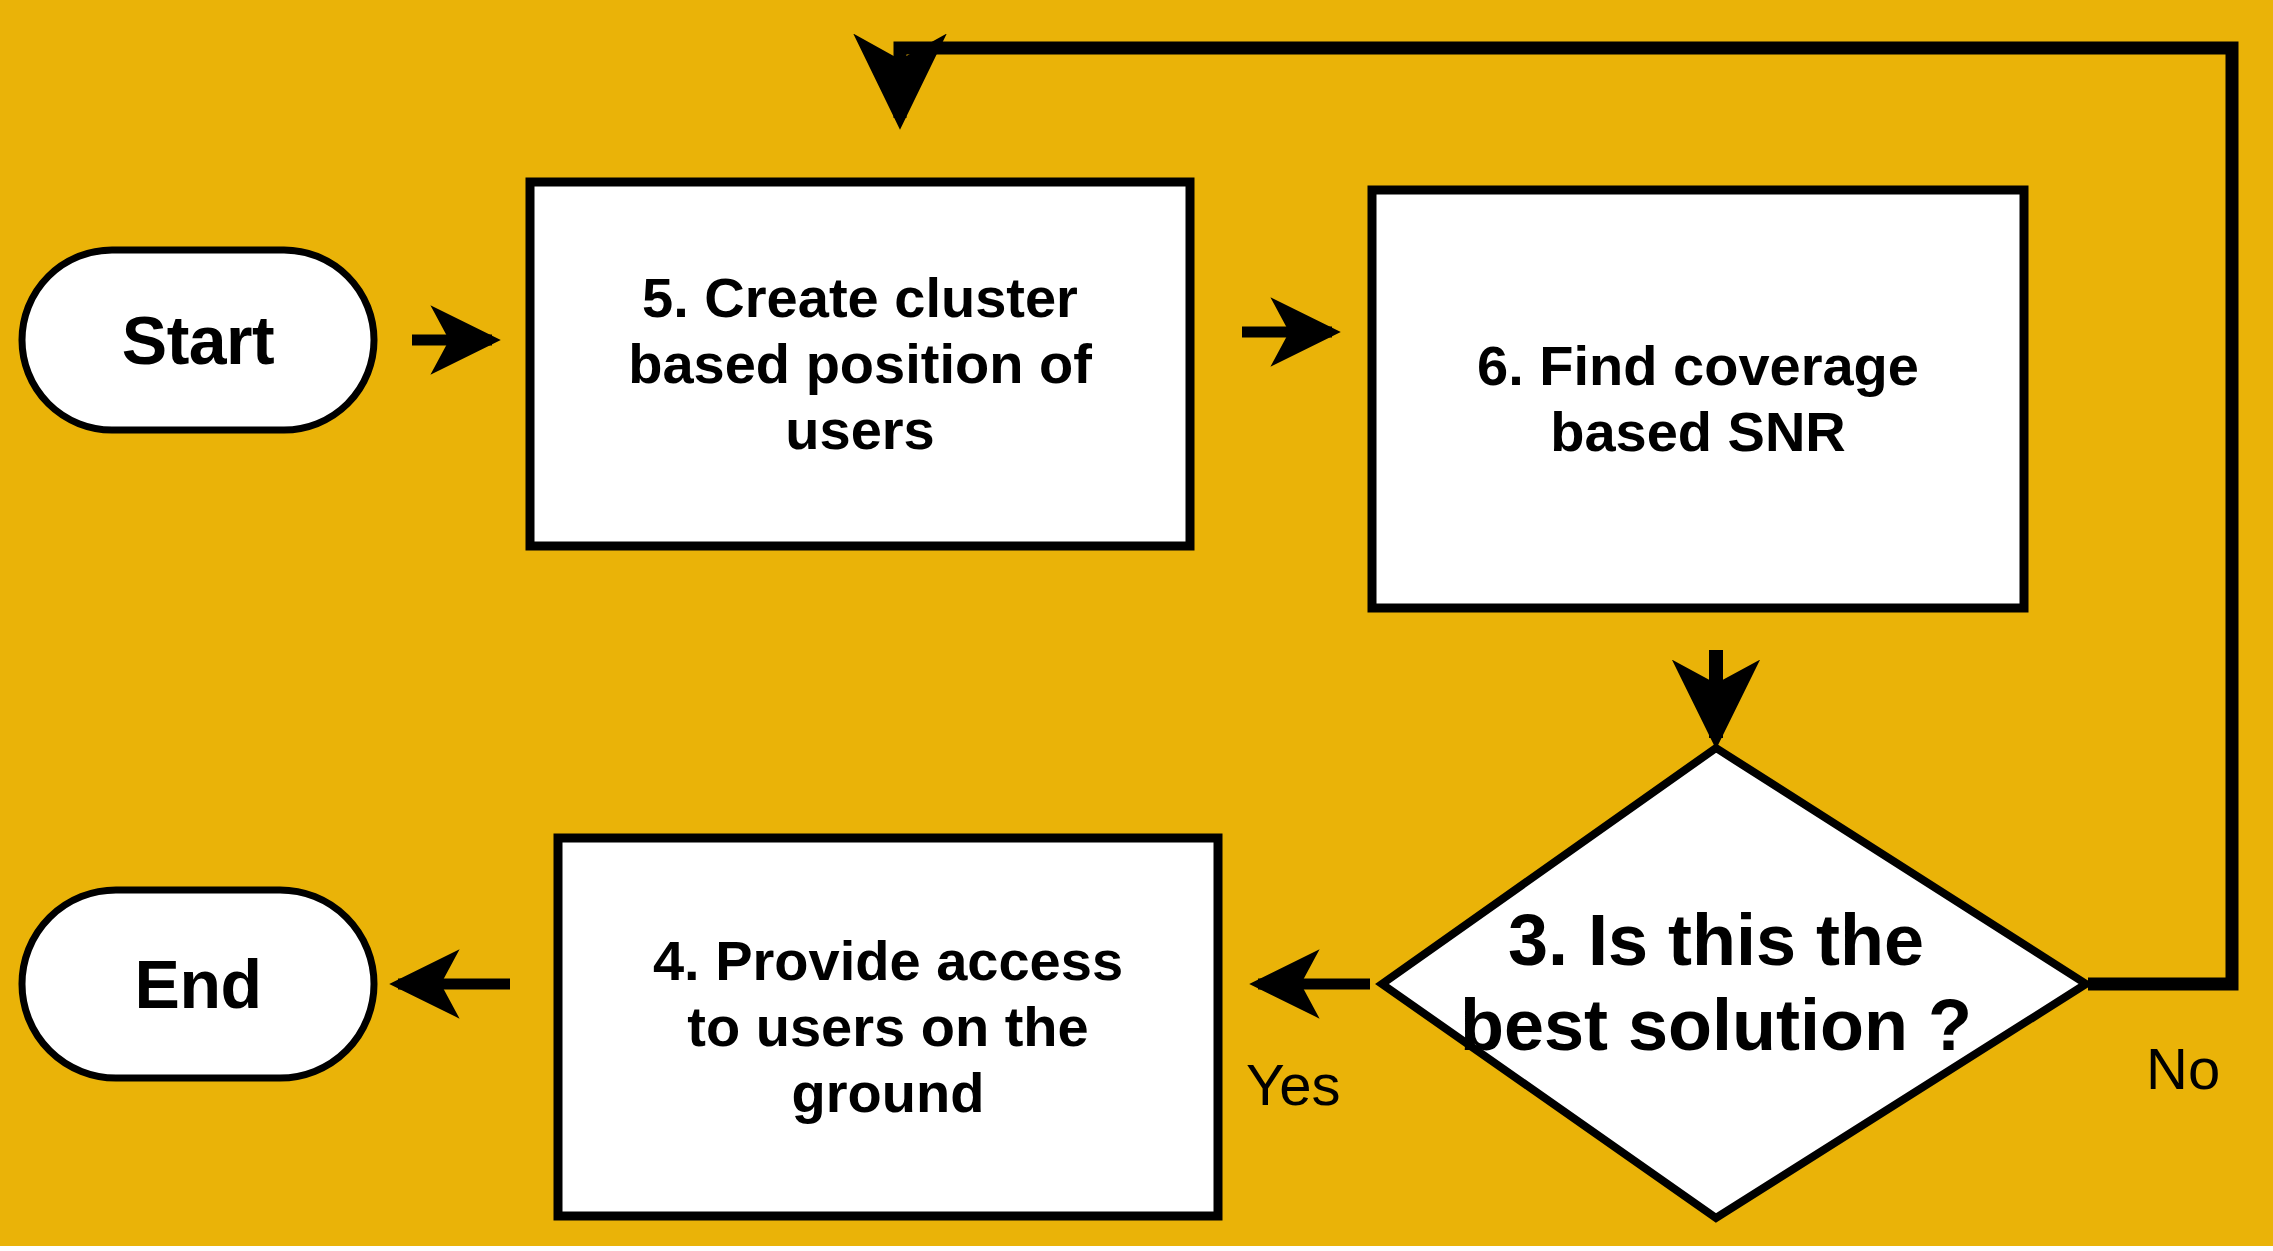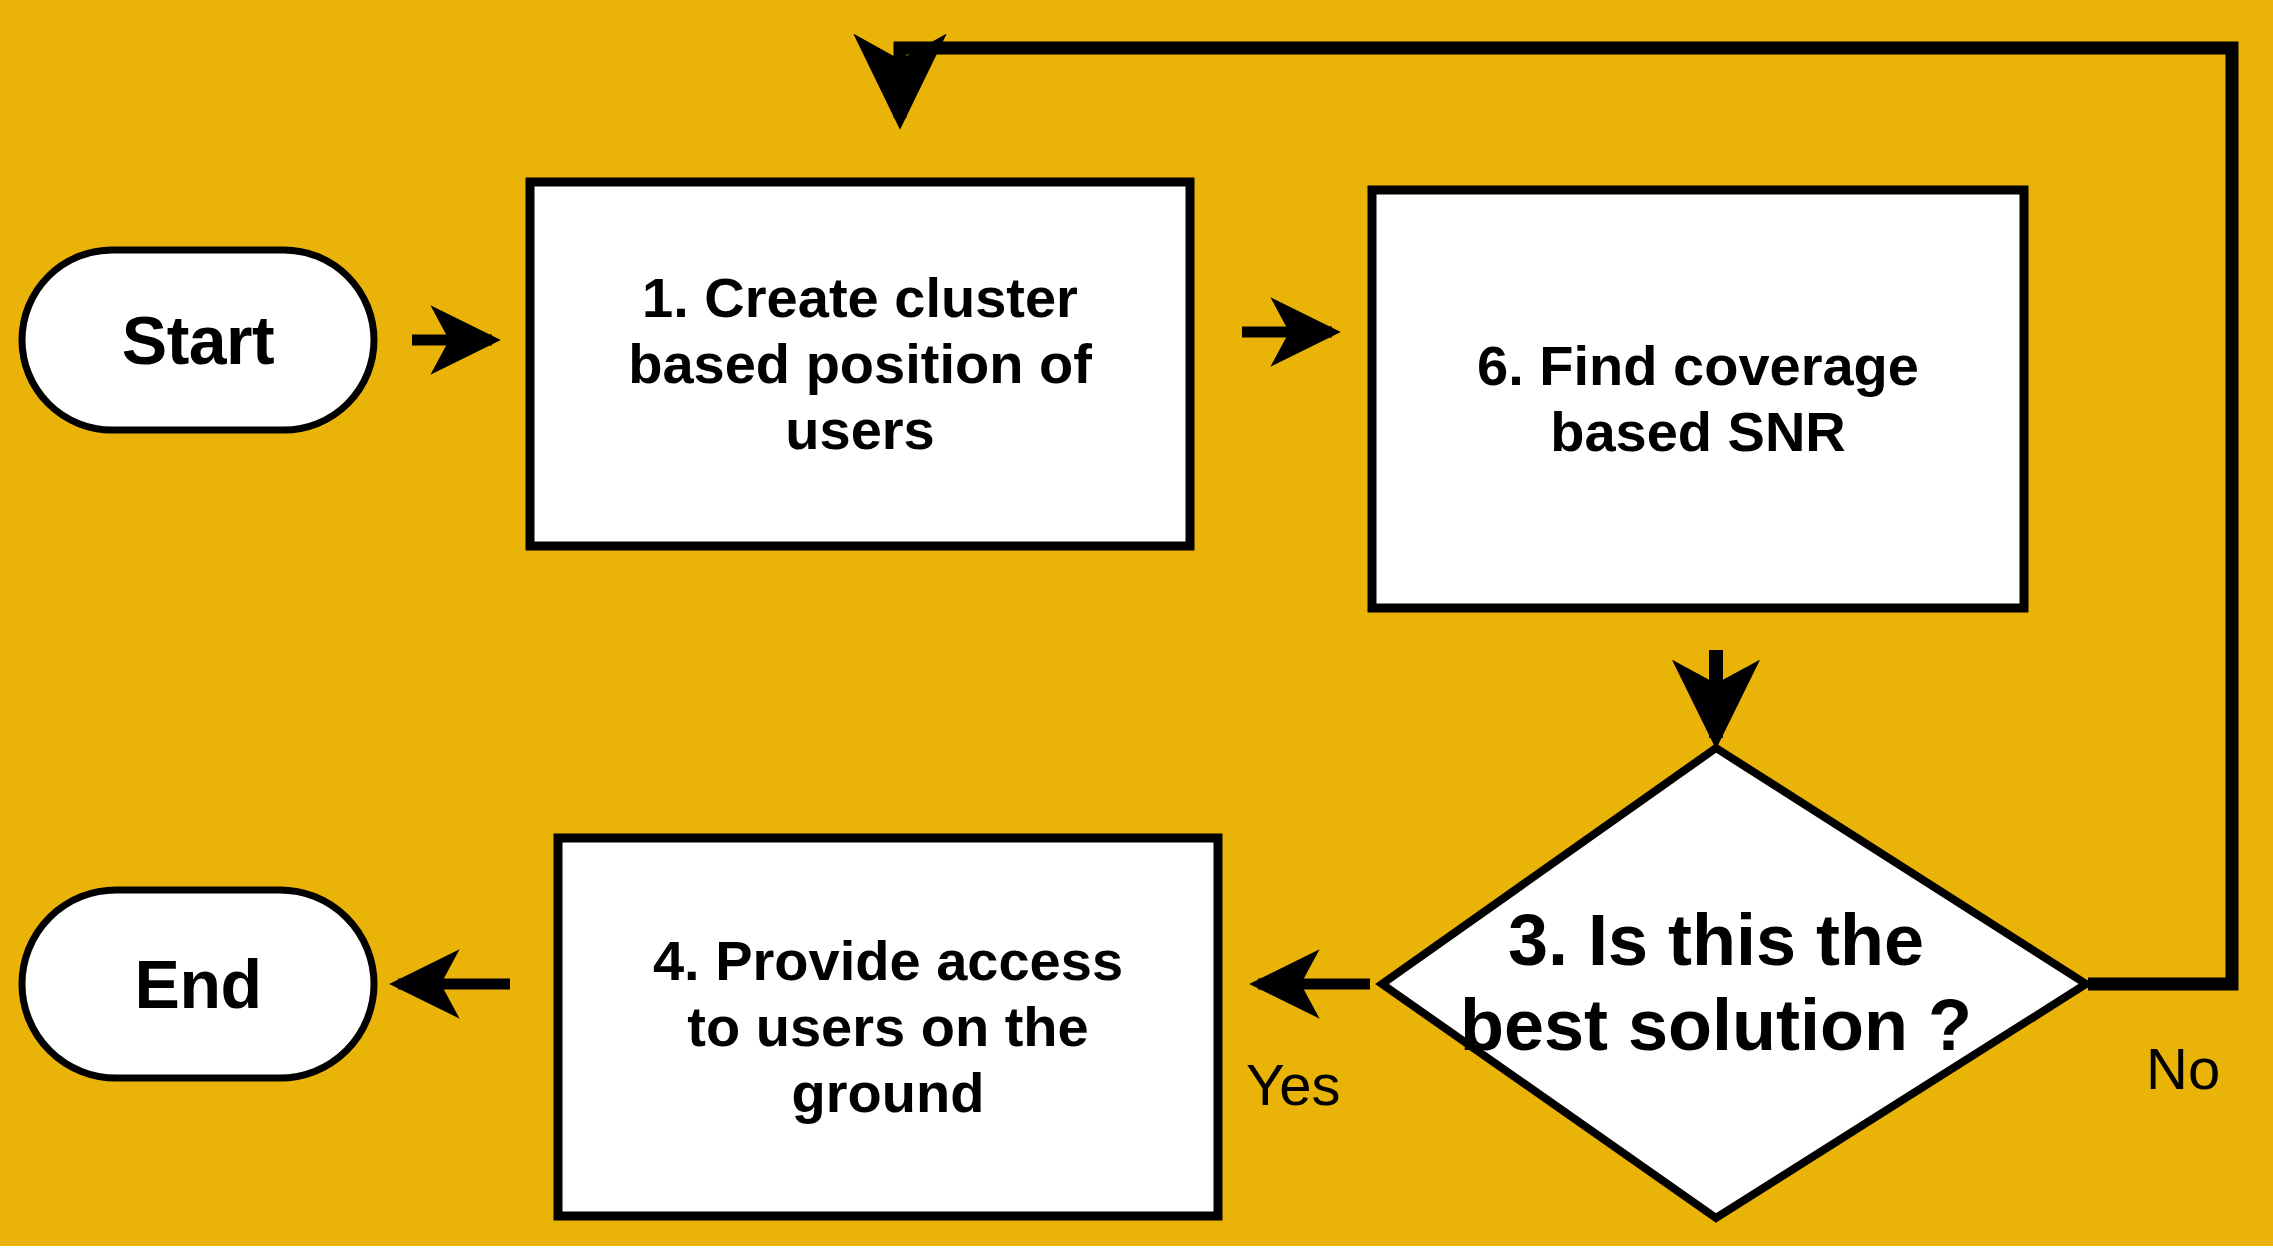--- a/index.html
+++ b/index.html
@@ -90,21 +90,21 @@
 
     <line x1="1370" y1="984" x2="1258" y2="984" stroke="#000000" stroke-width="11" marker-end="url(#arrowhead)"></line>
 
     <line x1="510" y1="984" x2="398" y2="984" stroke="#000000" stroke-width="11" marker-end="url(#arrowhead)"></line>
 
     <path d="M 2088 984 L 2232 984 L 2232 48 L 900 48 L 900 118" fill="none" stroke="#000000" stroke-width="13" stroke-linejoin="miter" marker-end="url(#arrowhead-thin)"></path>
   </svg>
 
   <div class="node-label terminator-label" style="left:22px; top:250px; width:352px; height:180px;">Start</div>
 
-  <div class="node-label process-label" style="left:540px; top:182px; width:640px; height:364px;">1. Create cluster
+  <div class="node-label process-label" style="left:540px; top:182px; width:640px; height:364px;">5. Create cluster
 based position of
 users</div>
 
   <div class="node-label process-label" style="left:1382px; top:190px; width:632px; height:418px;">6. Find coverage
 based SNR</div>
 
   <div class="node-label decision-label" style="left:1446px; top:848px; width:540px; height:270px;">3. Is this the
 best solution ?</div>
 
   <div class="node-label process-label" style="left:568px; top:838px; width:640px; height:378px;">4. Provide access

